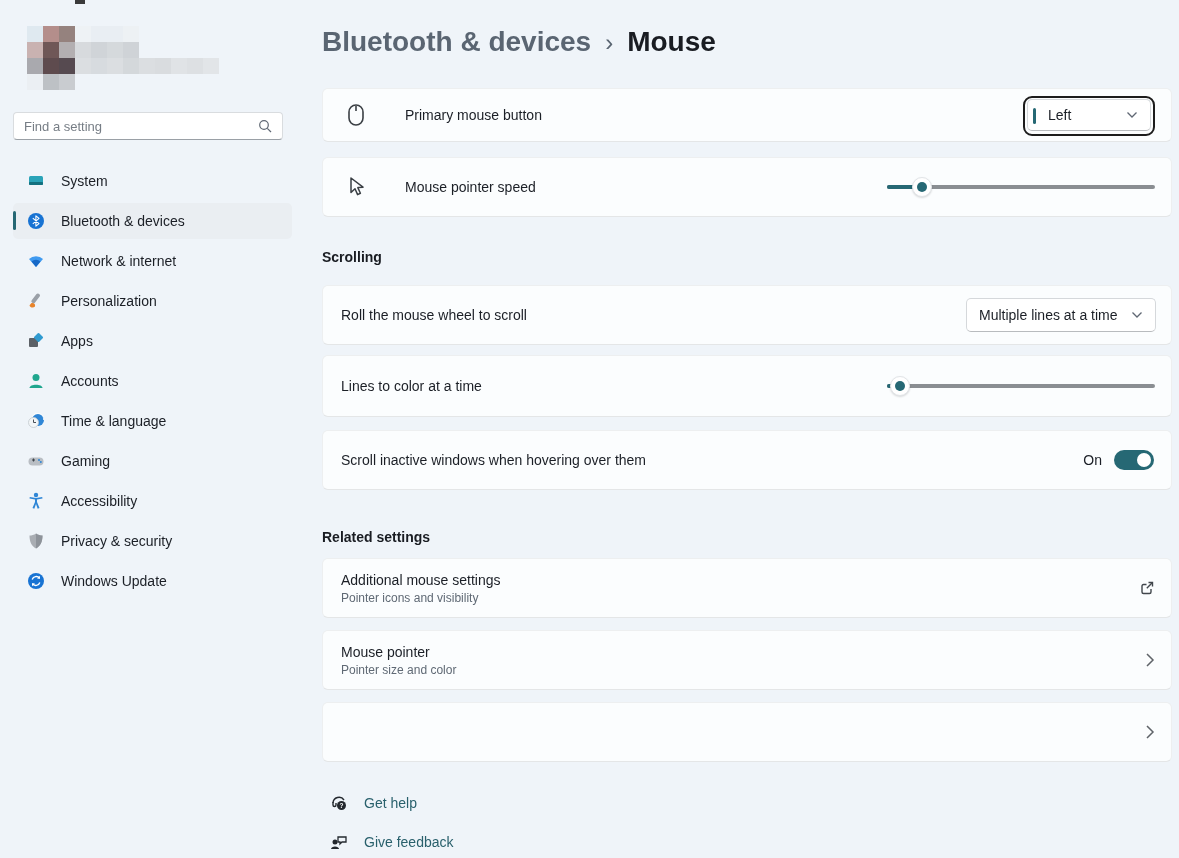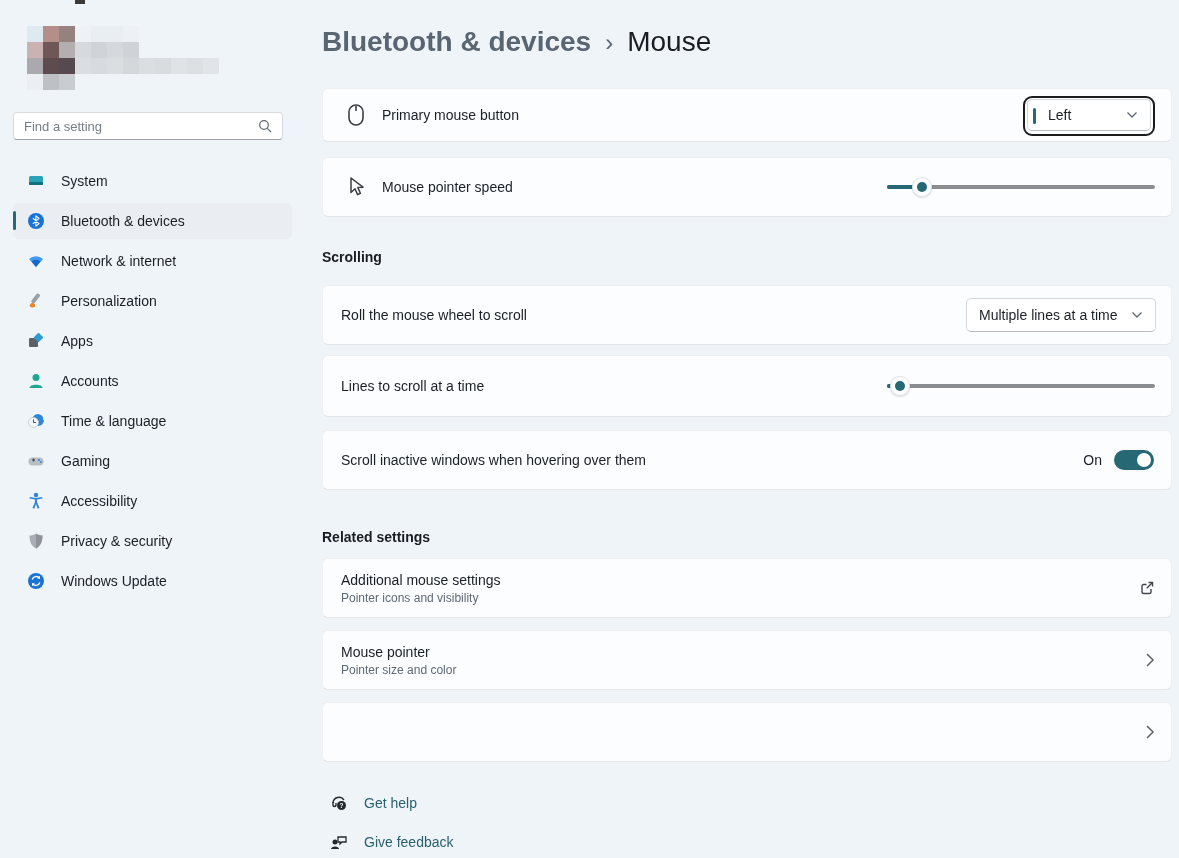--- a/index.html
+++ b/index.html
@@ -32,26 +32,26 @@
   .nav-item.selected .pill { display:block; position:absolute; left:0; top:8px; width:3px; height:19px;
     border-radius:2px; background:var(--accent); }
   .nav-icon { width:18px; height:18px; margin-right:16px; display:flex; align-items:center; justify-content:center; }
   .nav-label { font-size:14px; color:#1b1f26; }
 
   
   .main { position:absolute; left:322px; top:0; width:850px; height:100%; }
   .breadcrumb { position:absolute; left:0; top:26px; font-size:28px; font-weight:600; display:flex; align-items:center; }
   .crumb-parent { color:#5a6572; cursor:pointer; }
   .crumb-sep { color:#5a6572; margin:0 14px; font-size:24px; font-weight:400; padding-top:2px; }
-  .crumb-current { color:#191c22; font-weight:400;text-align:center; }
+  .crumb-current { color:#191c22; font-weight:700;text-align:center; }
 
   .card { position:absolute; left:0; width:850px; background:#fbfdfe;
     border:1px solid rgba(0,0,0,0.055); border-bottom-color:rgba(0,0,0,0.09);
     border-radius:6px; display:flex; align-items:center; }
-  .card .left { display:flex; align-items:center; }
+  .card .left { display:flex; align-items:center;gap:23px; }
   .row-icon { width:20px; height:20px; margin-left:23px; margin-right:16px;
     display:flex; align-items:center; justify-content:center; }
   .row-label { font-size:14px; color:#1b1f26; }
   .no-icon .row-label { margin-left:18px; }
   .spacer { flex:1; }
 
   .section-title { position:absolute; left:0; font-size:14px; font-weight:700; color:#191c22; }
 
   
   .dropdown { position:relative; background:#ffffff; border:1px solid #d5d8db; border-bottom-color:#b8bbbe;
@@ -368,21 +368,21 @@
         <span class="dd-value">Multiple lines at a time</span>
         <span class="chevron-down">
           <svg width="12" height="8" viewBox="0 0 12 8">
               <path d="M1.5 1.5 L6 6 L10.5 1.5" fill="none" stroke="#5f6773" stroke-width="1.3"></path>
             </svg>
         </span>
       </div>
     </div>
 
     <div class="card no-icon" style="top:355px;height:62px;">
-      <span class="row-label">Lines to scroll at a time</span>
+      <span class="row-label">Lines to color at a time</span>
       <div class="spacer"></div>
       <div class="slider">
         <div class="track"></div>
         <div class="fill" style="width: 13.4px;"></div>
         <div class="thumb" style="left: 3.4px;">
             <div class="dot"></div>
           </div>
       </div>
     </div>
 

